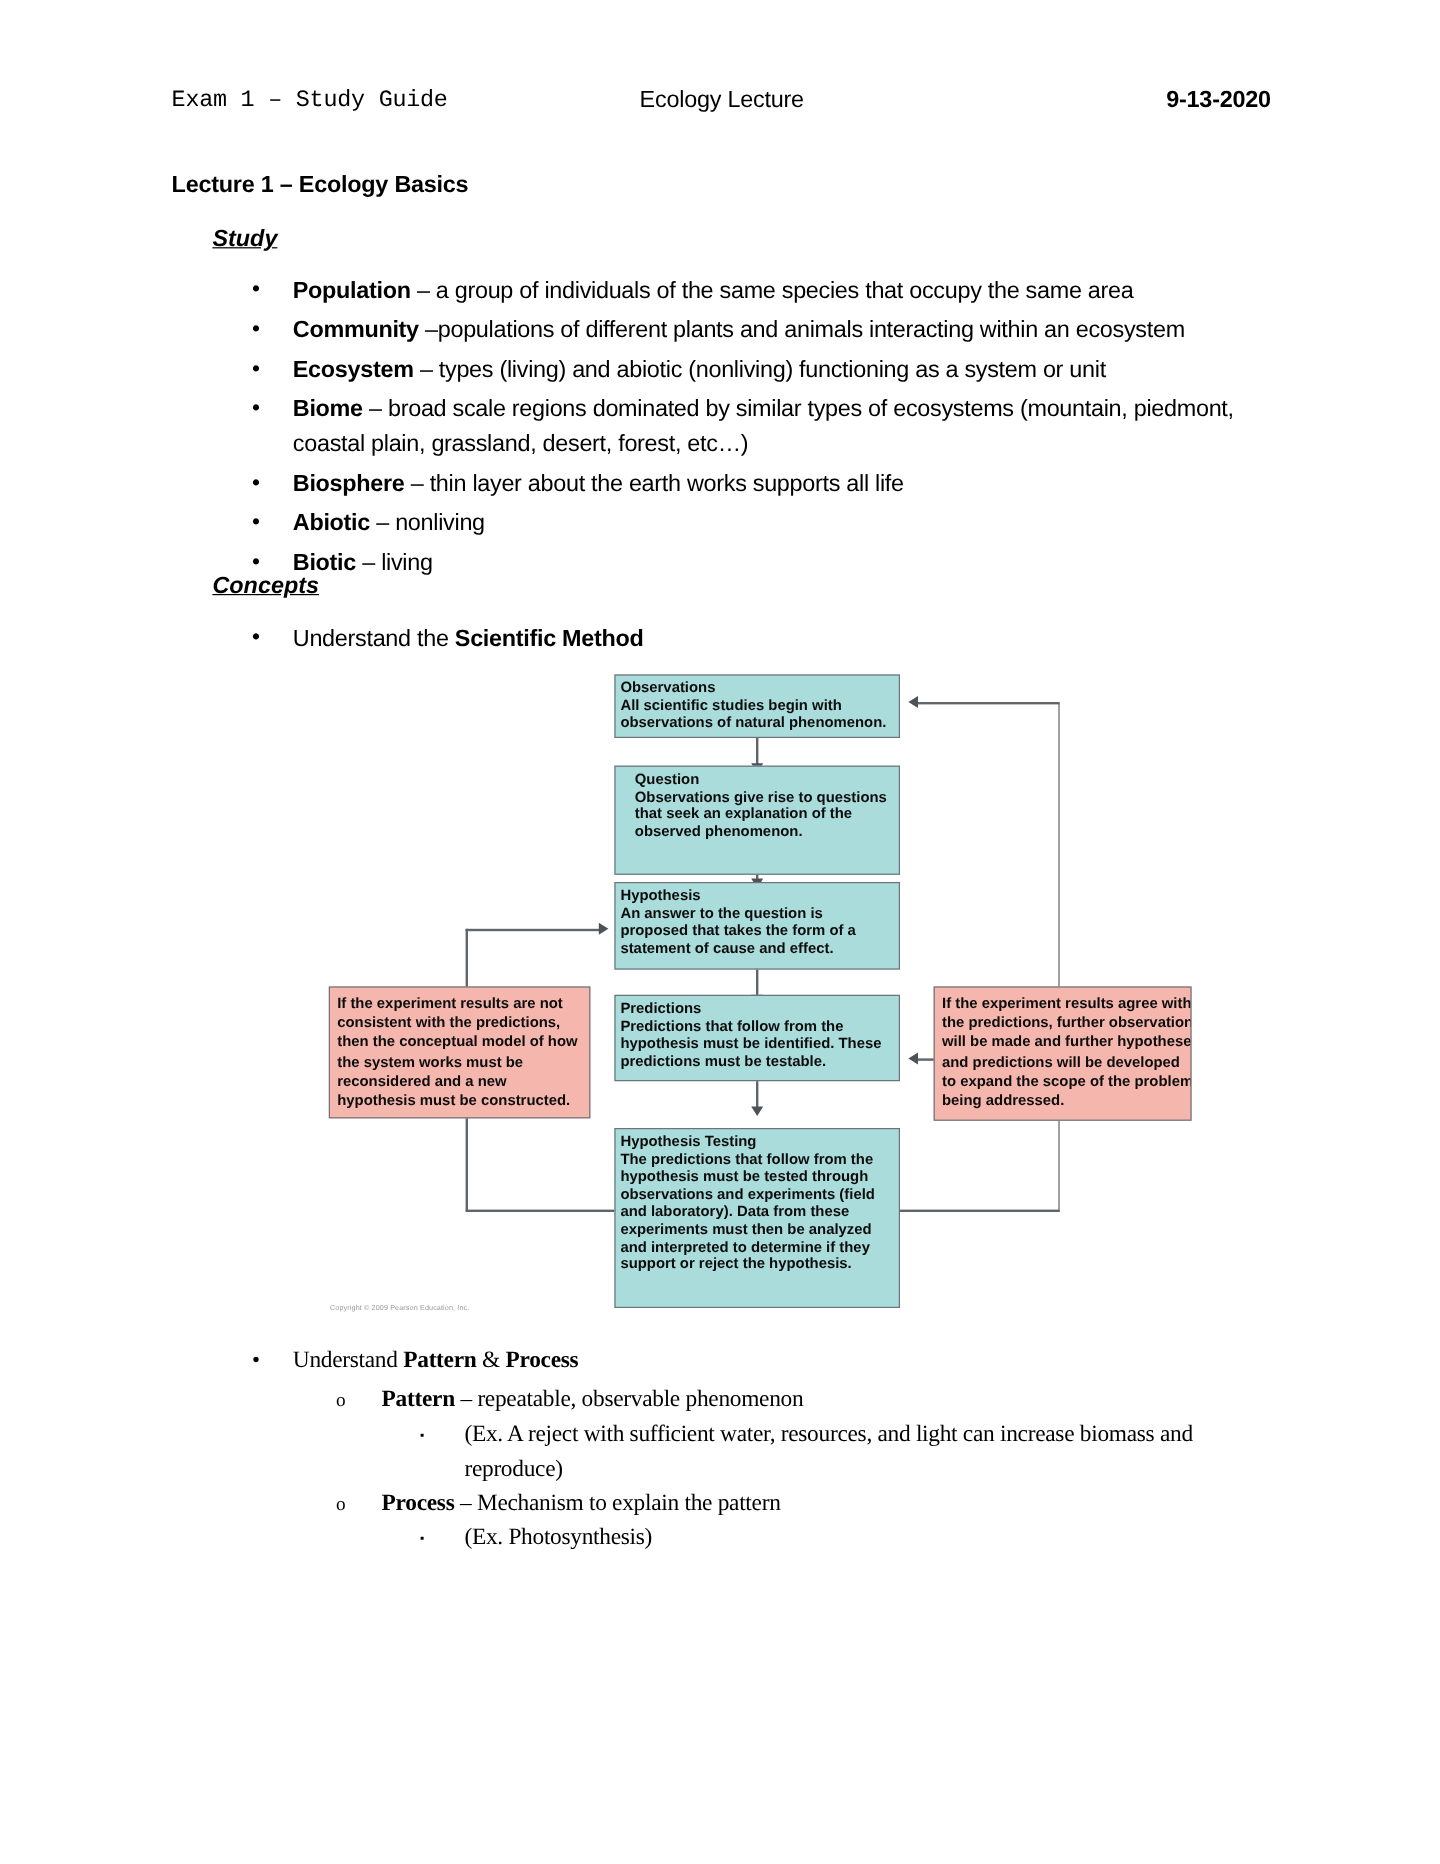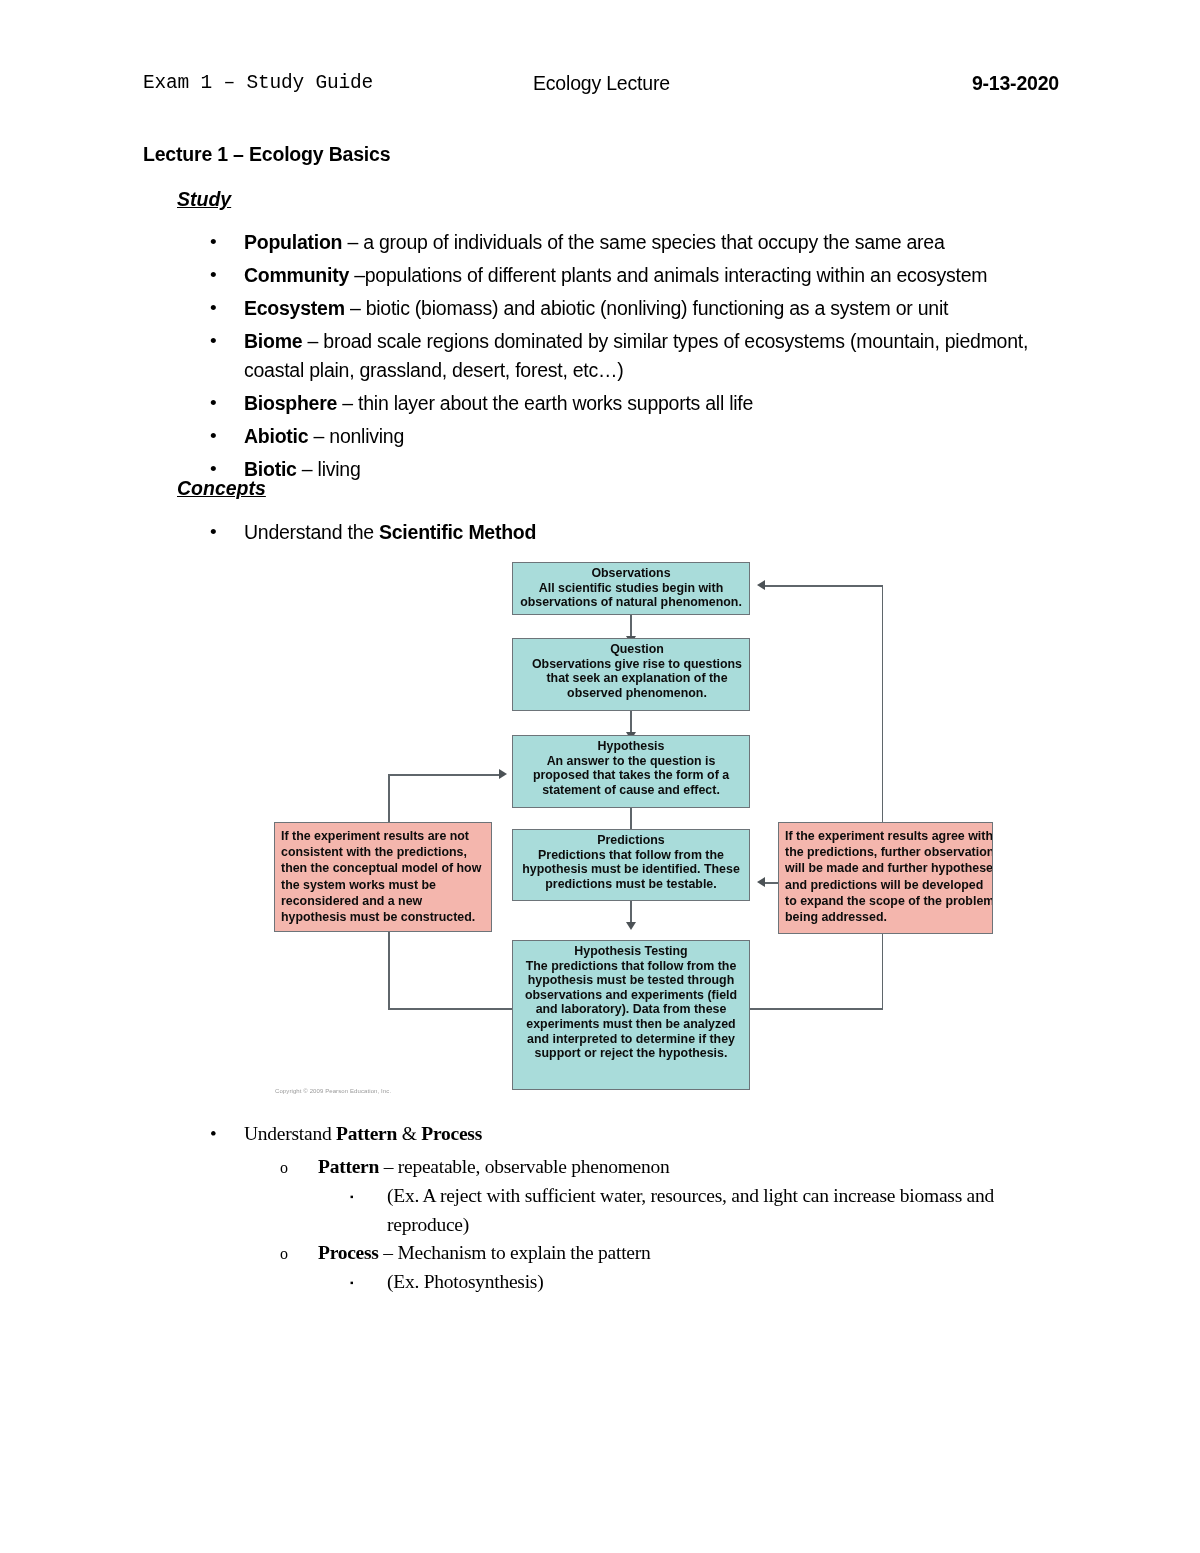--- a/index.html
+++ b/index.html
@@ -48,21 +48,21 @@
   .lvl3{display:flex;align-items:flex-start;margin-left:140px;
         font-size:19.5px;line-height:28.5px;letter-spacing:-0.25px;}
   .bullet-sq{width:37px;flex:none;font-size:10px;line-height:30px;}
   .bullet-sq::before{content:"\25AA";}
 
   
   .diagram{position:absolute;left:268px;top:552px;width:725px;height:560px;}
   .fbox{position:absolute;box-sizing:border-box;
         border:1.4px solid #6d7479;
         font-size:12.4px;line-height:14.6px;
-        text-align:center;font-weight:bold;
+        font-weight:bold;
         color:#0c0c0c;padding:3px 4px 3px 4px;}
   .fbox .ttl{display:block;font-weight:bold;}
   .teal{background:#a9dcda;}
   .pink{background:#f4b6ad;text-align:left;font-size:12.4px;line-height:16.2px;
         padding:5px 5px 5px 6px;}
   .pink.clip{overflow:hidden;white-space:nowrap;}
   .pink.clip span{display:block;}
 
   
   .ln{position:absolute;background:#5f666b;}
@@ -99,21 +99,21 @@
     <div class="li">
       <span class="bullet"></span>
       <span class="li-txt"><b>Population</b><span> – </span><span>a group of individuals of the same species that occupy the same area</span></span>
     </div>
     <div class="li">
       <span class="bullet"></span>
       <span class="li-txt"><b>Community</b><span> –</span><span>populations of different plants and animals interacting within an ecosystem</span></span>
     </div>
     <div class="li">
       <span class="bullet"></span>
-      <span class="li-txt"><b>Ecosystem</b><span> – </span><span>biotic (biomass) and abiotic (nonliving) functioning as a system or unit</span></span>
+      <span class="li-txt"><b>Ecosystem</b><span> – </span><span>types (living) and abiotic (nonliving) functioning as a system or unit</span></span>
     </div>
     <div class="li">
       <span class="bullet"></span>
       <span class="li-txt"><b>Biome</b><span> – </span><span>broad scale regions dominated by similar types of ecosystems (mountain, piedmont, coastal plain, grassland, desert, forest, etc…)</span></span>
     </div>
     <div class="li">
       <span class="bullet"></span>
       <span class="li-txt"><b>Biosphere</b><span> – </span><span>thin layer about the earth works supports all life</span></span>
     </div>
     <div class="li">
@@ -157,21 +157,21 @@
     <div class="ln vln" style="left:362px;top:255px;height:26px;"></div>
     <div class="arw arw-d" style="left:358px;top:277px;"></div>
     <div class="ln vln" style="left:362px;top:348px;height:26px;"></div>
     <div class="arw arw-d" style="left:358px;top:370px;"></div>
 
     <div class="fbox teal" style="left:244px;top:10px;width:238px;height:53px;">
       <span class="ttl">Observations</span>
       <span>All scientific studies begin with observations of natural phenomenon.</span>
     </div>
 
-    <div class="fbox teal" style="left:244px;top:86px;width:238px;height:73px;padding-left:16px;">
+    <div class="fbox teal" style="left:244px;top:86px;width:238px;height:91px;padding-left:16px;">
       <span class="ttl">Question</span>
       <span>Observations give rise to questions that seek an explanation of the observed phenomenon.</span>
     </div>
 
     <div class="fbox teal" style="left:244px;top:183px;width:238px;height:73px;">
       <span class="ttl">Hypothesis</span>
       <span>An answer to the question is proposed that takes the form of a statement of cause and effect.</span>
     </div>
 
     <div class="fbox teal" style="left:244px;top:277px;width:238px;height:72px;">

